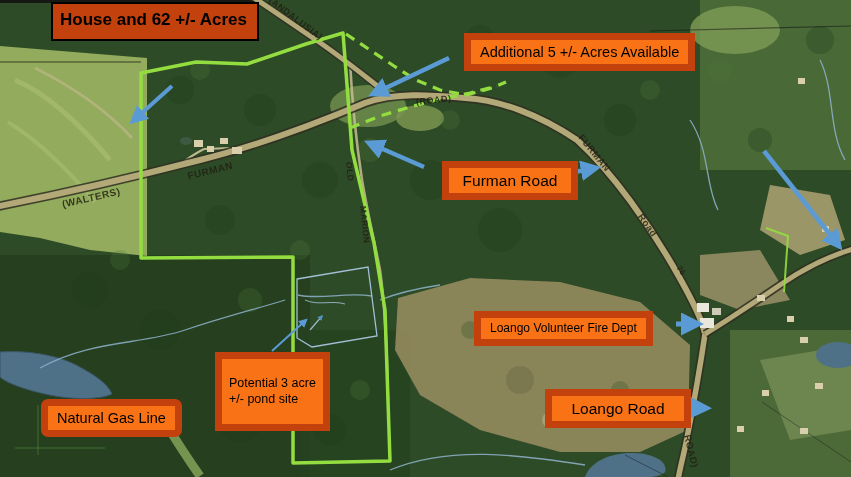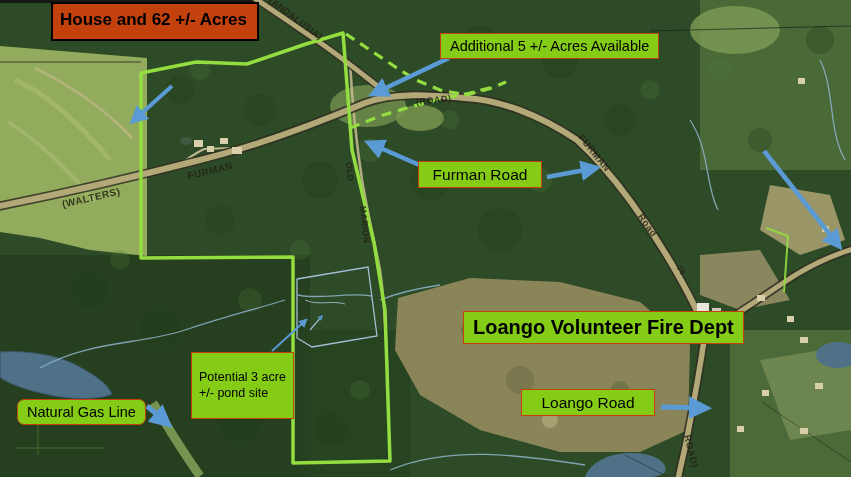--- a/index.html
+++ b/index.html
@@ -2,34 +2,34 @@
 <html><head>
 <meta charset="utf-8">
 <style>
   html,body{margin:0;padding:0;background:#222;}
   .stage{
     position:relative;width:851px;height:477px;overflow:hidden;
     font-family:"Liberation Sans",sans-serif;background:#2e4b27;
   }
   .stage svg{position:absolute;left:0;top:0;}
   .callout{
-    position:absolute;background:#84cc16;color:#000;
-    border:1px solid #c2410c;text-align:center;
-    font-size:15px;line-height:1.25;padding:3px 9px;white-space:nowrap;
+    position:absolute;background:#f97316;color:#000;
+    border:7px solid #c2410c;text-align:center;
+    font-size:15px;line-height:1.25;padding:3px 9px;white-space:nowrap;margin-left:24px;
   }
   .callout .ln{display:block;}
   .title-box{
     position:absolute;left:3px;top:2px;background:#c2410c;color:#000;
     border:2px solid #000;font-size:17px;font-weight:bold;
     line-height:1.45;padding:4px 10px 6px 7px;text-align:left;white-space:nowrap;margin-left:48px;
   }
   .co-additional{left:440px;top:33px;font-size:14.5px;}
   .co-furman{left:418px;top:161px;font-size:15.5px;width:104px;}
   .co-ard{left:706px;top:95px;width:118px;font-size:15px;}
-  .co-fire{left:463px;top:311px;font-size:20px;font-weight:bold;}
+  .co-fire{left:450px;top:311px;font-size:12px;}
   .co-loango{left:521px;top:389px;width:114px;font-size:15.5px;}
   .co-pond{left:191px;top:352px;font-size:12.5px;text-align:left;padding:16px 7px;line-height:1.3;}
   .co-gas{left:17px;top:399px;font-size:14.5px;border-radius:7px;}
   .roadlabel{fill:#201f12;opacity:.82;font-weight:bold;letter-spacing:.5px;}
 </style>
 </head>
 <body>
 
 <div class="stage">
 

